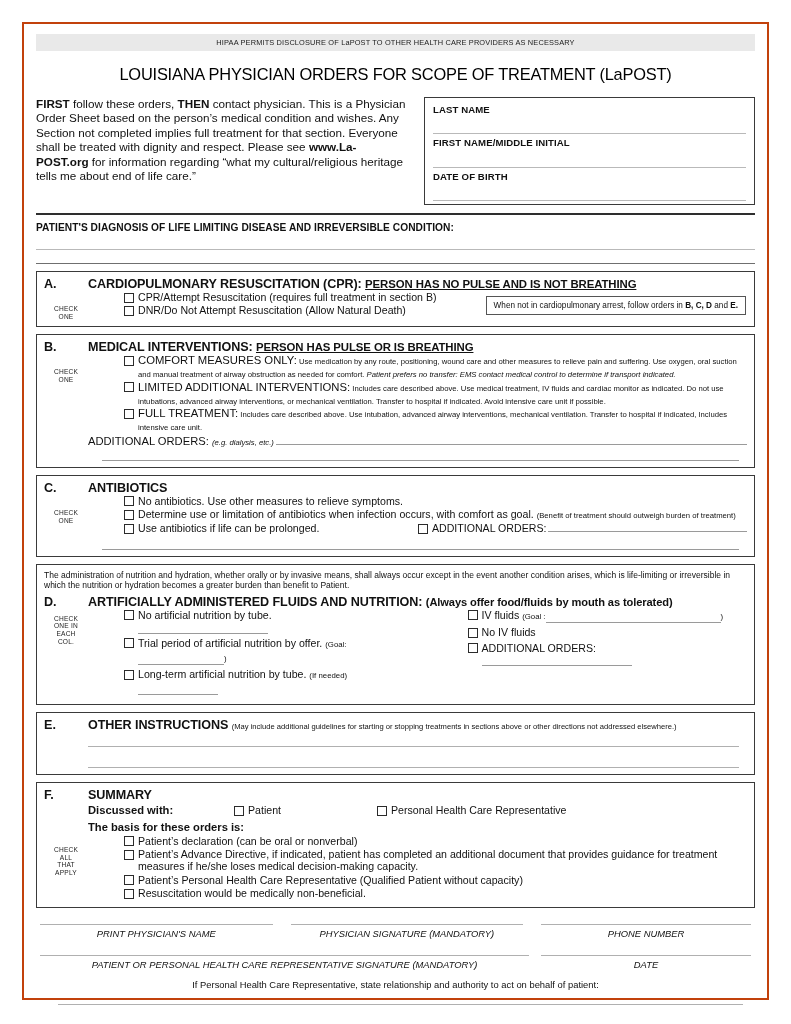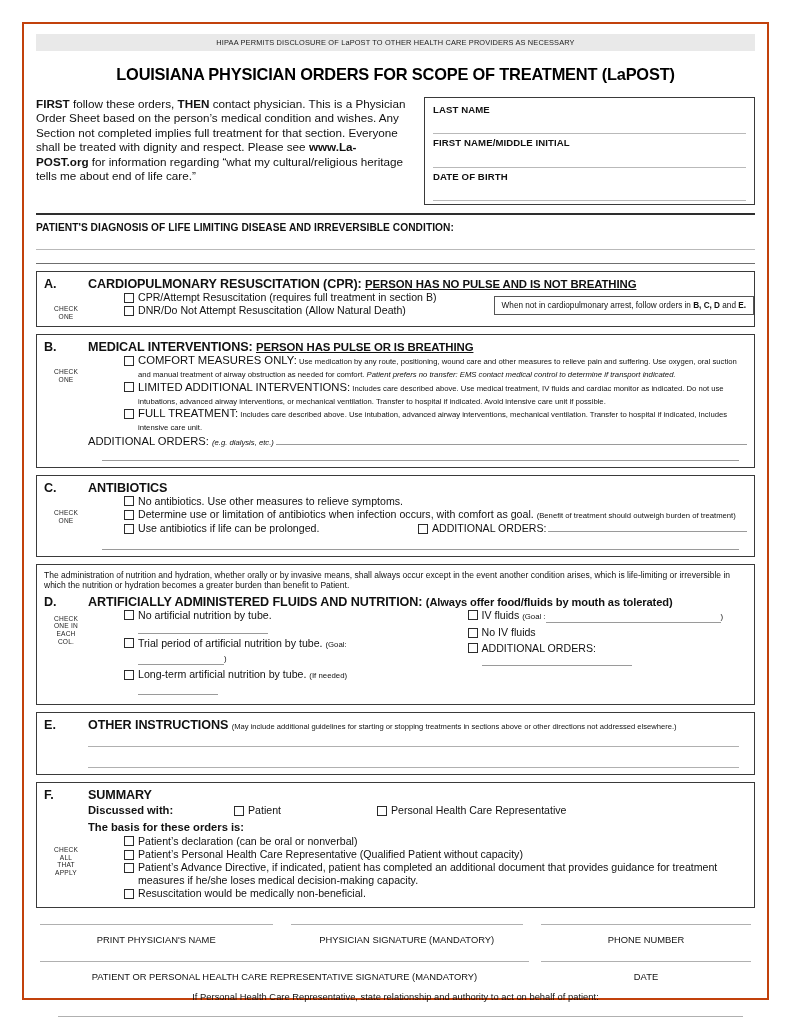--- a/index.html
+++ b/index.html
@@ -40,21 +40,21 @@
     letter-spacing: .15px;
     padding: 4px 0 4px 0;
     color: #1a1a1a;
     font-weight: 400;
   }
 
   
   .form-title {
     text-align: center;
     font-size: 16.4px;
-    font-weight: bold;
+    font-weight: normal;
     letter-spacing: -0.2px;
     margin: 14px 0 13px 0;
     color: #000;
   }
 
   
   .intro-row {
     display: flex;
     align-items: flex-start;
     gap: 16px;
@@ -184,21 +184,21 @@
     font-size: 11.3px;
   }
   .opt-text .fine {
     font-size: 7.7px;
     line-height: 9.8px;
   }
 
   
   .a-note {
     position: absolute;
-    right: 0;
+    right: 8px;
     top: 24px;
     border: 1px solid #555;
     font-size: 8.2px;
     padding: 4px 7px;
     background: #fff;
     white-space: nowrap;
   }
   .a-note b { font-weight: bold; }
 
   
@@ -249,22 +249,23 @@
 
   
   .sig-area { margin-top: 16px; padding: 0 4px; }
   .sig-row { display: flex; gap: 18px; }
   .sig-cell { flex: 1; }
   .sig-cell.w-phone { flex: 0 0 210px; }
   .sig-rule { border-bottom: 1px solid #b0b0b0; height: 0; }
   .sig-cap {
     text-align: center;
     font-size: 9.4px;
-    margin-top: 9px;
+    margin-top: 3px;
     color: #111;
+    font-style: italic;
   }
   .sig-row2 { display: flex; gap: 12px; margin-top: 16px; }
   .sig-row2 .left { flex: 1; }
   .sig-row2 .right { flex: 0 0 210px; }
   .sig-note {
     text-align: center;
     font-size: 9.4px;
     margin-top: 9px;
   }
   .sig-final-rule {
@@ -436,21 +437,21 @@
         <div class="gutter d-pos">CHECK<br>ONE IN<br>EACH<br>COL.</div>
         <div class="items">
           <div class="d-cols">
             <div class="d-col">
               <div class="opt">
                 <span class="cbx"></span>
                 <span class="opt-text"><span>No artificial nutrition by tube.</span> <span class="inline-fill" style="width:130px"></span></span>
               </div>
               <div class="opt">
                 <span class="cbx"></span>
-                <span class="opt-text"><span>Trial period of artificial nutrition by tube.</span> <span class="tiny">(Goal:</span><span class="inline-fill" style="width:86px"></span><span class="tiny">)</span></span>
+                <span class="opt-text"><span>Trial period of artificial nutrition by offer.</span> <span class="tiny">(Goal:</span><span class="inline-fill" style="width:86px"></span><span class="tiny">)</span></span>
               </div>
               <div class="opt">
                 <span class="cbx"></span>
                 <span class="opt-text"><span>Long-term artificial nutrition by tube.</span> <span class="tiny">(If needed)</span> <span class="inline-fill" style="width:80px"></span></span>
               </div>
             </div>
             <div class="d-col">
               <div class="opt">
                 <span class="cbx"></span>
                 <span class="opt-text"><span>IV fluids</span> <span class="tiny">(Goal :</span><span class="inline-fill" style="width:175px"></span><span class="tiny">)</span></span>
@@ -502,25 +503,25 @@
               <span class="opt-text">Personal Health Care Representative</span>
             </span>
           </div>
           <div class="f-basis">The basis for these orders is:</div>
           <div class="opt">
             <span class="cbx"></span>
             <span class="opt-text">Patient’s declaration (can be oral or nonverbal)</span>
           </div>
           <div class="opt">
             <span class="cbx"></span>
+            <span class="opt-text">Patient’s Advance Directive, if indicated, patient has completed an additional document that provides guidance for treatment measures if he/she loses medical decision-making capacity.</span>
+          </div>
+          <div class="opt">
+            <span class="cbx"></span>
             <span class="opt-text">Patient’s Personal Health Care Representative (Qualified Patient without capacity)</span>
-          </div>
-          <div class="opt">
-            <span class="cbx"></span>
-            <span class="opt-text">Patient’s Advance Directive, if indicated, patient has completed an additional document that provides guidance for treatment measures if he/she loses medical decision-making capacity.</span>
           </div>
           <div class="opt">
             <span class="cbx"></span>
             <span class="opt-text">Resuscitation would be medically non-beneficial.</span>
           </div>
         </div>
       </div>
     </div>
 
     <div class="sig-area">

